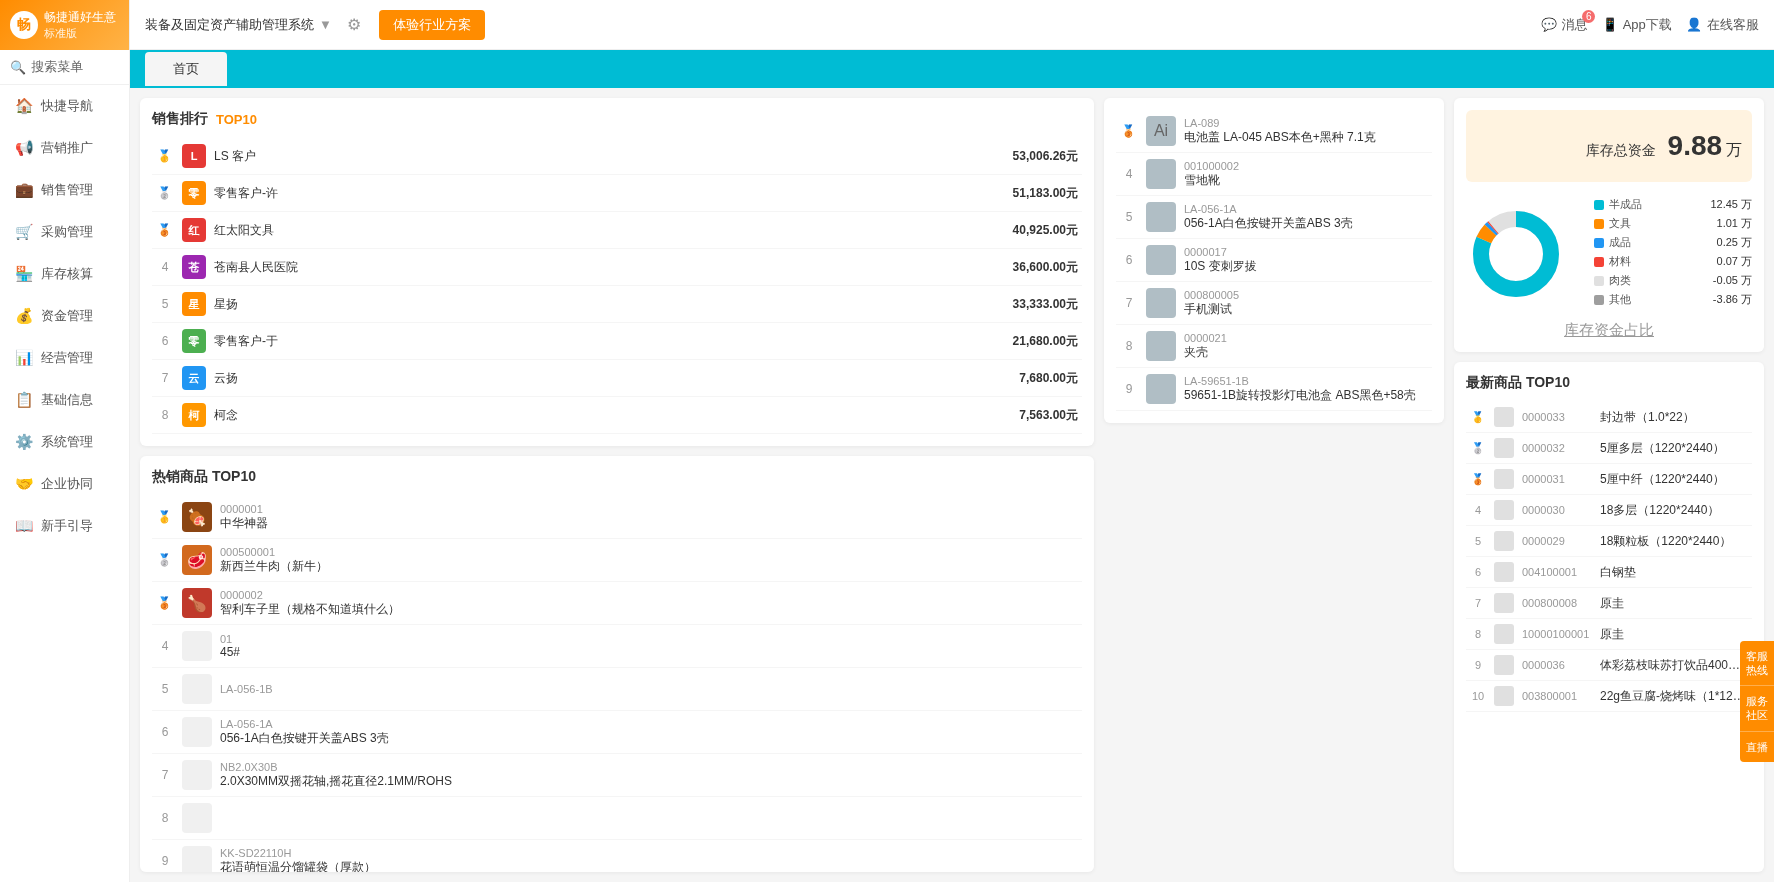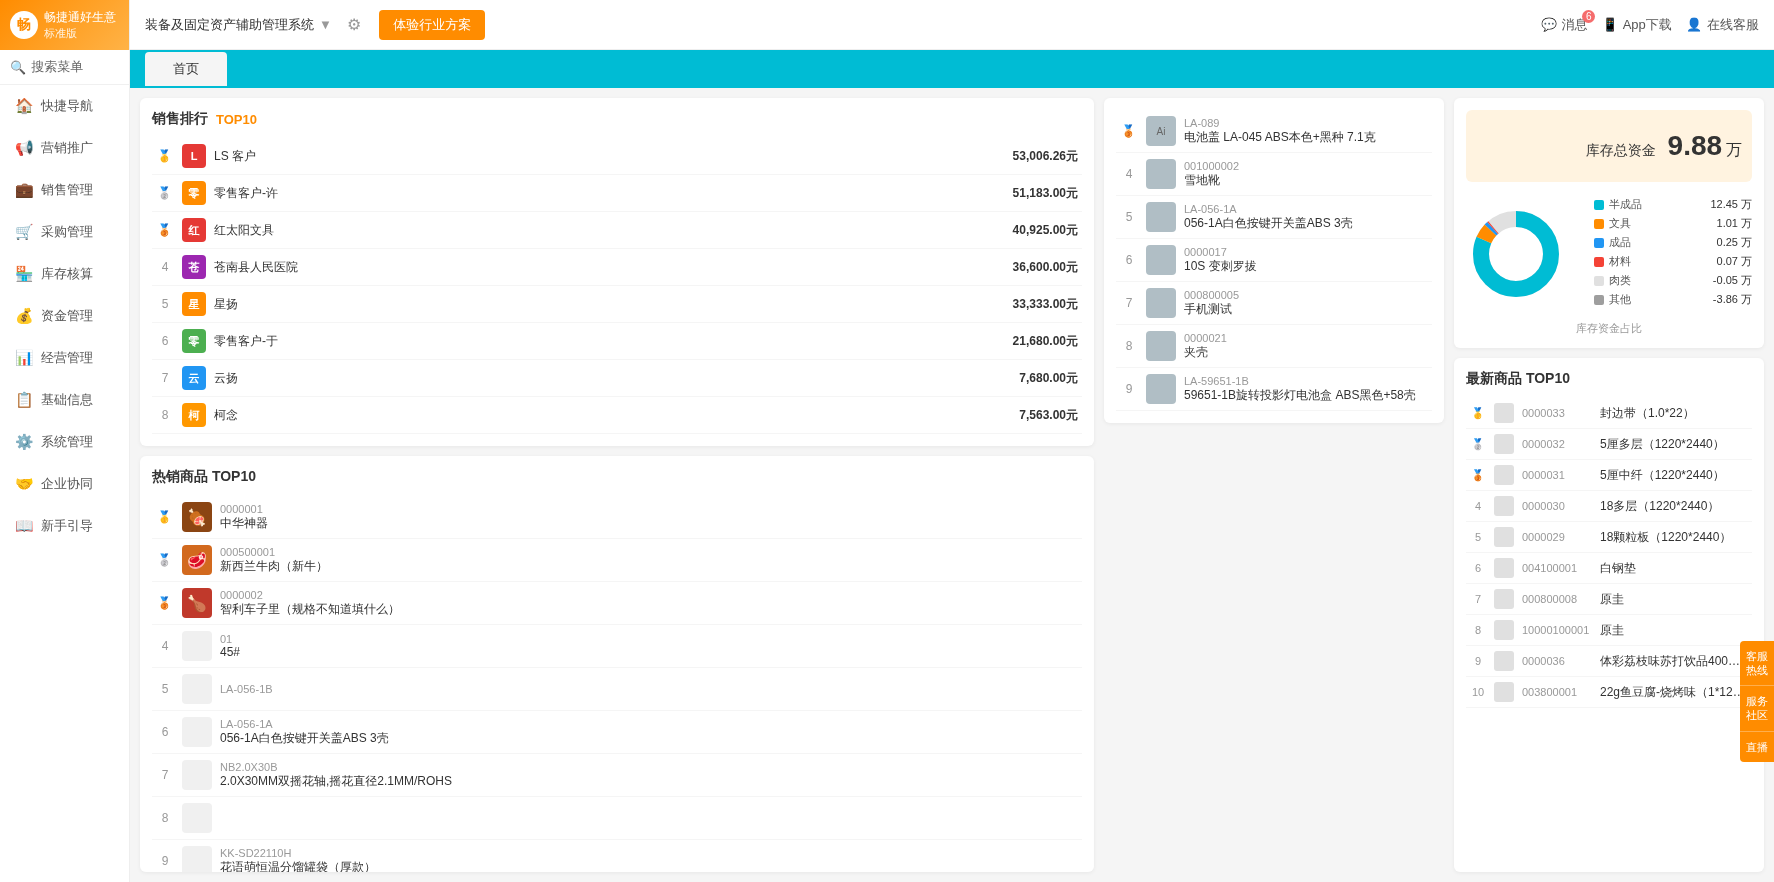--- a/index.html
+++ b/index.html
@@ -486,21 +486,21 @@
           </div>
         </div>
       </div>
     </div>
 
     <div class="middle-panel">
       <div class="card" style="flex-shrink:0;">
         <div>
           <div class="product-row">
             <div class="rank-num">🥉</div>
-            <div class="product-thumb" style="background:#b0bec5;font-size:10px;color:#666;">Ai</div>
+            <div class="product-thumb" style="background:#b0bec5;font-size:16px;color:#666;">Ai</div>
             <div class="product-info">
               <div class="product-code">LA-089</div>
               <div class="product-name">电池盖 LA-045 ABS本色+黑种 7.1克</div>
             </div>
           </div>
           <div class="product-row">
             <div class="rank-num">4</div>
             <div class="product-thumb" style="background:#b0bec5;"></div>
             <div class="product-info">
               <div class="product-code">001000002</div>
@@ -601,21 +601,21 @@
               <span class="legend-label">肉类</span>
               <span class="legend-value">-0.05 万</span>
             </div>
             <div class="legend-item">
               <div class="legend-dot" style="background:#9e9e9e;"></div>
               <span class="legend-label">其他</span>
               <span class="legend-value">-3.86 万</span>
             </div>
           </div>
         </div>
-        <div style="font-size:11px;color:#999;margin-top:5px;text-align:center;">库存资金占比</div>
+        <div style="font-size:15px;color:#999;margin-top:5px;text-align:center;text-decoration:underline;">库存资金占比</div>
       </div>
 
       <div class="card" style="flex:1;overflow-y:auto;">
         <div class="card-title">
           <span>最新商品 TOP10</span>
         </div>
         <div>
           <div class="latest-row">
             <div class="latest-rank">🥇</div>
             <div class="latest-thumb"></div>

